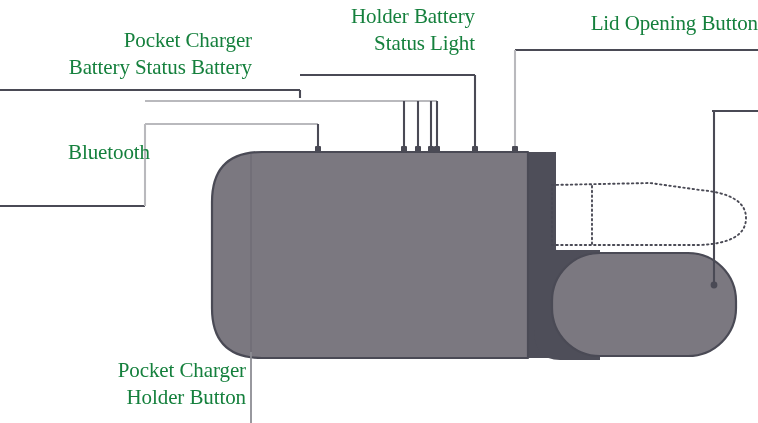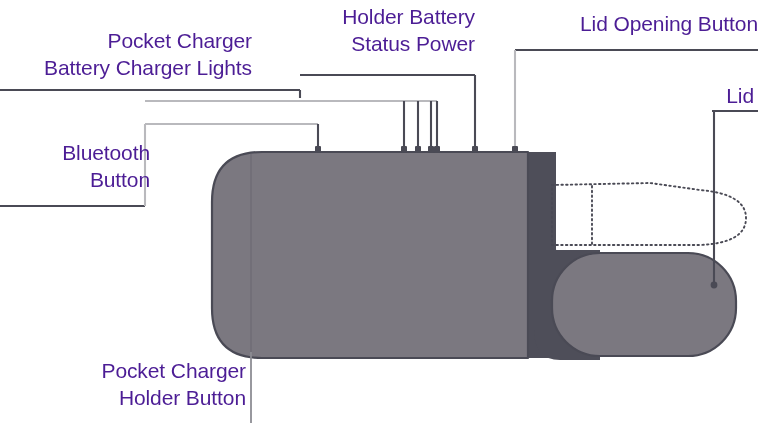--- a/index.html
+++ b/index.html
@@ -17,22 +17,22 @@
   }
   #diagram-svg {
     position: absolute;
     left: 0;
     top: 0;
     width: 758px;
     height: 423px;
   }
   .callout-text {
     position: absolute;
-    color: #4c1d95;
-    font-family: Liberation Sans, sans-serif;
+    color: #15803d;
+    font-family: Liberation Serif, serif;
     font-size: 21px;
     line-height: 27px;
     font-weight: 400;
     letter-spacing: -0.1px;
     white-space: pre;
   }
   .ta-right { text-align: right; }
   .ta-left  { text-align: left; }
 </style>
 </head>
@@ -124,25 +124,24 @@
       <rect x="401" y="146" width="6" height="7" rx="1"></rect>
       <rect x="415" y="146" width="6" height="7" rx="1"></rect>
       <rect x="428" y="146" width="6" height="7" rx="1"></rect>
       <rect x="434" y="146" width="6" height="7" rx="1"></rect>
       <rect x="472" y="146" width="6" height="7" rx="1"></rect>
       <rect x="512" y="146" width="6" height="7" rx="1"></rect>
     </g>
 
   </svg>
 
-  <div class="callout-text ta-right" style="left:0px; top:27px; width:252px;"><span>Pocket Charger</span><br><span>Battery Charger Lights</span></div>
+  <div class="callout-text ta-right" style="left:0px; top:27px; width:252px;"><span>Pocket Charger</span><br><span>Battery Status Battery</span></div>
 
-  <div class="callout-text ta-right" style="left:275px; top:3px; width:200px;"><span>Holder Battery</span><br><span>Status Power</span></div>
+  <div class="callout-text ta-right" style="left:275px; top:3px; width:200px;"><span>Holder Battery</span><br><span>Status Light</span></div>
 
   <div class="callout-text ta-left" style="left:511px; top:10px; width:247px;text-align:right;"><span>Lid Opening Button</span></div>
 
-  <div class="callout-text ta-right" style="left:0px; top:139px; width:138px;padding-left:12px;"><span>Bluetooth</span><br><span>Button</span></div>
+  <div class="callout-text ta-right" style="left:0px; top:139px; width:138px;padding-left:12px;"><span>Bluetooth</span><br></div>
 
-  <div class="callout-text ta-right" style="left:658px; top:82px; width:96px;"><span>Lid</span></div>
 
   <div class="callout-text ta-right" style="left:0px; top:357px; width:246px;"><span>Pocket Charger</span><br><span>Holder Button</span></div>
 
 </div>
 
 </body></html>

